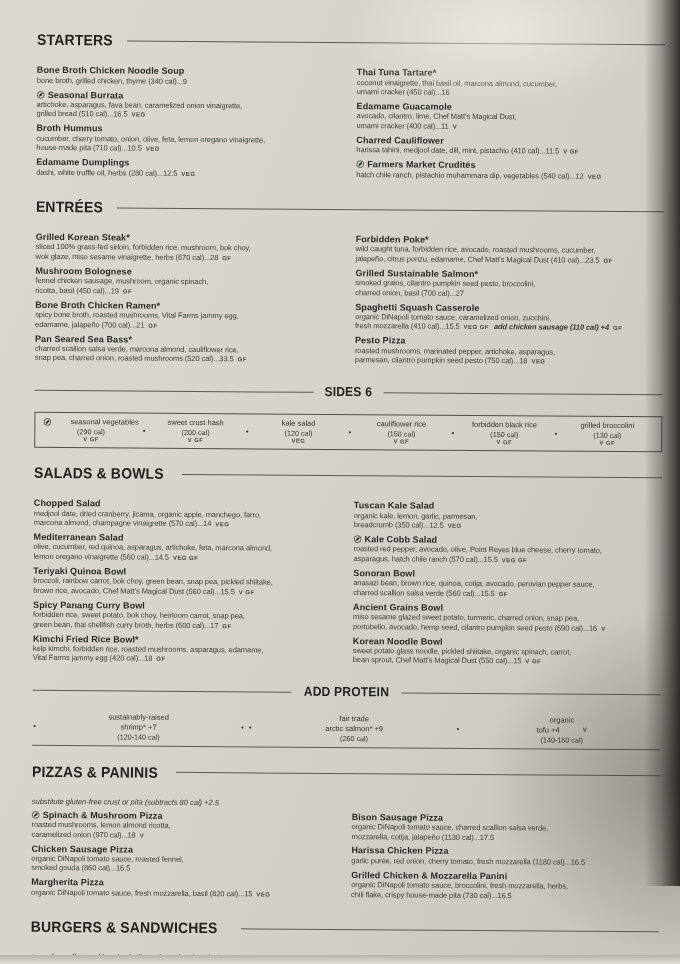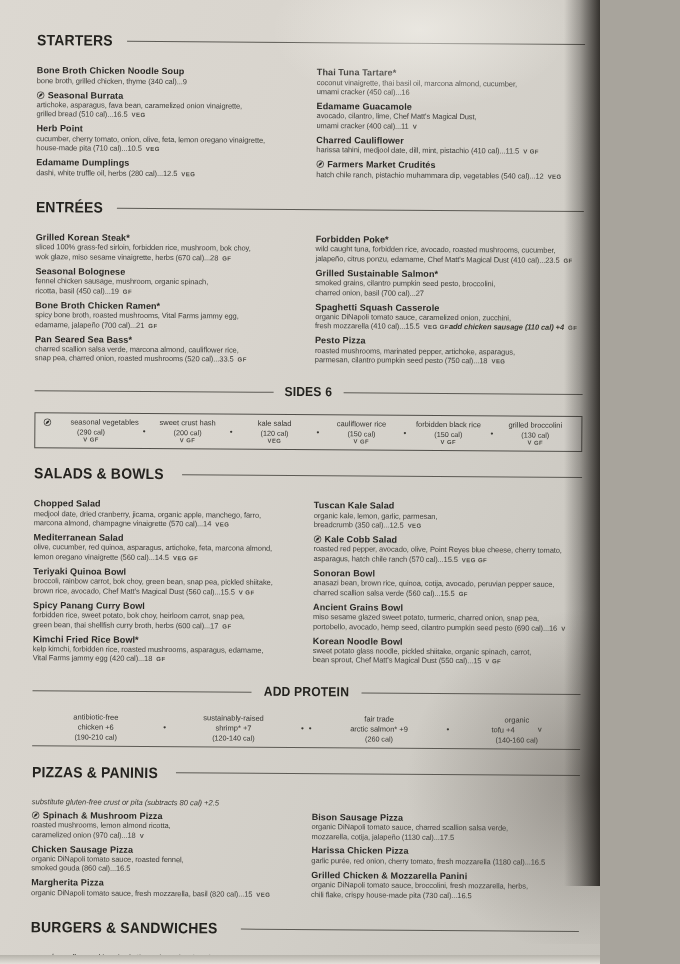--- a/index.html
+++ b/index.html
@@ -1,17 +1,17 @@
 <!DOCTYPE html>
 <html><head>
 <meta charset="utf-8">
 <style>
   html,body{margin:0;padding:0}
   body{width:680px;height:964px;overflow:hidden;background:#a8a49c;font-family:"Liberation Sans",sans-serif}
-  .photo{position:relative;width:600px;height:964px;overflow:hidden;
+  .photo{position:relative;width:680px;height:964px;overflow:hidden;
     background:linear-gradient(112deg,#dcd8d1 0%,#d8d4cd 38%,#d1cec7 66%,#c6c3bc 100%)}
   .top-glow{position:absolute;top:-50px;right:30px;width:300px;height:160px;
     background:radial-gradient(ellipse,rgba(246,244,238,.6),rgba(246,244,238,0) 70%);pointer-events:none;z-index:3}
   .corner-shadow{position:absolute;right:-40px;bottom:20px;width:260px;height:360px;
     background:radial-gradient(ellipse at 82% 55%,rgba(66,60,54,.40),rgba(66,60,54,0) 62%);pointer-events:none;z-index:4}
   .edge-shadow{position:absolute;top:0;right:0;width:36px;height:886px;
     background:linear-gradient(to left,rgba(24,21,18,.85),rgba(24,21,18,.30) 55%,rgba(24,21,18,0));pointer-events:none;z-index:5}
   .bottom-edge{position:absolute;left:0;right:0;bottom:0;height:9px;background:linear-gradient(#b5b2aa,#e3e0d9);z-index:6}
   .paper{position:relative;height:100%;box-sizing:border-box;padding:22px 18px 0 34px;
     transform:rotate(.4deg);transform-origin:50% 50%;color:#34332f;z-index:2}
@@ -22,21 +22,21 @@
     transform:scaleX(.93);transform-origin:left center;line-height:1.1}
   .strip-head .sec-title{font-size:13px;transform-origin:center}
   .rule{flex:1;height:1px;background:#5c5a54}
 
   .cols{display:grid;grid-template-columns:1fr 1fr;column-gap:12px}
   .item{margin-bottom:4.5px}
   .item-name{font-size:9px;font-weight:700;color:#2b2a27;letter-spacing:.1px;line-height:1.15;
     display:flex;align-items:center;gap:3px;white-space:nowrap}
   .item-desc{font-size:7.5px;line-height:1.26;color:#3e3d39;letter-spacing:-.08px;white-space:nowrap}
   .badge{font-size:6px;font-weight:700;letter-spacing:.45px;color:#4a4943;margin-left:4px}
-  .extra{font-style:italic;font-weight:600;color:#38372f}
+  .extra{font-style:italic;font-weight:600;margin-left:5px;color:#38372f}
   .note{font-style:italic;font-size:7.6px;line-height:1.35;color:#3a3933;margin:0 0 3px;white-space:nowrap;letter-spacing:-.05px}
 
   .leaf{display:inline-flex;width:8px;height:8px;color:#2b2a27;flex:0 0 auto}
   .leaf svg{width:100%;height:100%}
 
   .strip-row{display:flex;align-items:flex-start;justify-content:space-between;gap:3px;margin-top:2px}
   .strip-row.boxed{border:1px solid #514f4a;padding:4px 8px 3px;align-items:flex-start;background:rgba(255,255,255,.05)}
   .strip-cell{flex:1;text-align:center}
   .strip-top{font-size:7.5px;line-height:1.3}
   .strip-name-row{font-size:7.5px;line-height:1.3;display:flex;justify-content:center;align-items:center;gap:19px;white-space:nowrap}
@@ -72,21 +72,21 @@
                       <circle cx="5" cy="5" r="4.3" fill="none" stroke="currentColor" stroke-width="0.9"></circle>
                       <path d="M2.8 7.2 C2.9 4.6 4.8 2.9 7.4 2.7 C7.3 5.4 5.4 7.2 2.8 7.2 Z" fill="currentColor"></path>
                     </svg>
                   </span>
                   <span>Seasonal Burrata</span>
                 </div>
                 <div class="item-desc"><span>artichoke, asparagus, fava bean, caramelized onion vinaigrette,</span><br><span>grilled bread (510 cal)...16.5</span><span class="badge">VEG</span></div>
               </div>
               <div class="item">
                 <div class="item-name">
-                  <span>Herb Point</span>
+                  <span>Broth Hummus</span>
                 </div>
                 <div class="item-desc"><span>cucumber, cherry tomato, onion, olive, feta, lemon oregano vinaigrette,</span><br><span>house-made pita (710 cal)...10.5</span><span class="badge">VEG</span></div>
               </div>
               <div class="item">
                 <div class="item-name">
                   <span>Edamame Dumplings</span>
                 </div>
                 <div class="item-desc"><span>dashi, white truffle oil, herbs (280 cal)...12.5</span><span class="badge">VEG</span></div>
               </div>
             </div>
@@ -132,21 +132,21 @@
           <div class="cols">
             <div class="col">
               <div class="item">
                 <div class="item-name">
                   <span>Grilled Korean Steak*</span>
                 </div>
                 <div class="item-desc"><span>sliced 100% grass-fed sirloin, forbidden rice, mushroom, bok choy,</span><br><span>wok glaze, miso sesame vinaigrette, herbs (670 cal)...28</span><span class="badge">GF</span></div>
               </div>
               <div class="item">
                 <div class="item-name">
-                  <span>Seasonal Bolognese</span>
+                  <span>Mushroom Bolognese</span>
                 </div>
                 <div class="item-desc"><span>fennel chicken sausage, mushroom, organic spinach,</span><br><span>ricotta, basil (450 cal)...19</span><span class="badge">GF</span></div>
               </div>
               <div class="item">
                 <div class="item-name">
                   <span>Bone Broth Chicken Ramen*</span>
                 </div>
                 <div class="item-desc"><span>spicy bone broth, roasted mushrooms, Vital Farms jammy egg,</span><br><span>edamame, jalapeño (700 cal)...21</span><span class="badge">GF</span></div>
               </div>
               <div class="item">
@@ -324,27 +324,20 @@
             </div>
           </div>
         </section>
         <section class="sec">
           <div class="strip-head">
             <div class="rule"></div>
             <h2 class="sec-title">ADD PROTEIN</h2>
             <div class="rule"></div>
           </div>
           <div class="strip-row">
-            <div class="strip-cell">
-              <div class="strip-top">antibiotic-free</div>
-              <div class="strip-name-row">
-                <span>chicken +6</span>
-              </div>
-              <div class="strip-cal">(190-210 cal)</div>
-            </div>
             <span class="bullet">•</span>
             <div class="strip-cell">
               <div class="strip-top">sustainably-raised</div>
               <div class="strip-name-row">
                 <span>shrimp* +7</span>
               </div>
               <div class="strip-cal">(120-140 cal)</div>
             </div>
             <span class="bullet">•</span>
             <span class="bullet">•</span>

